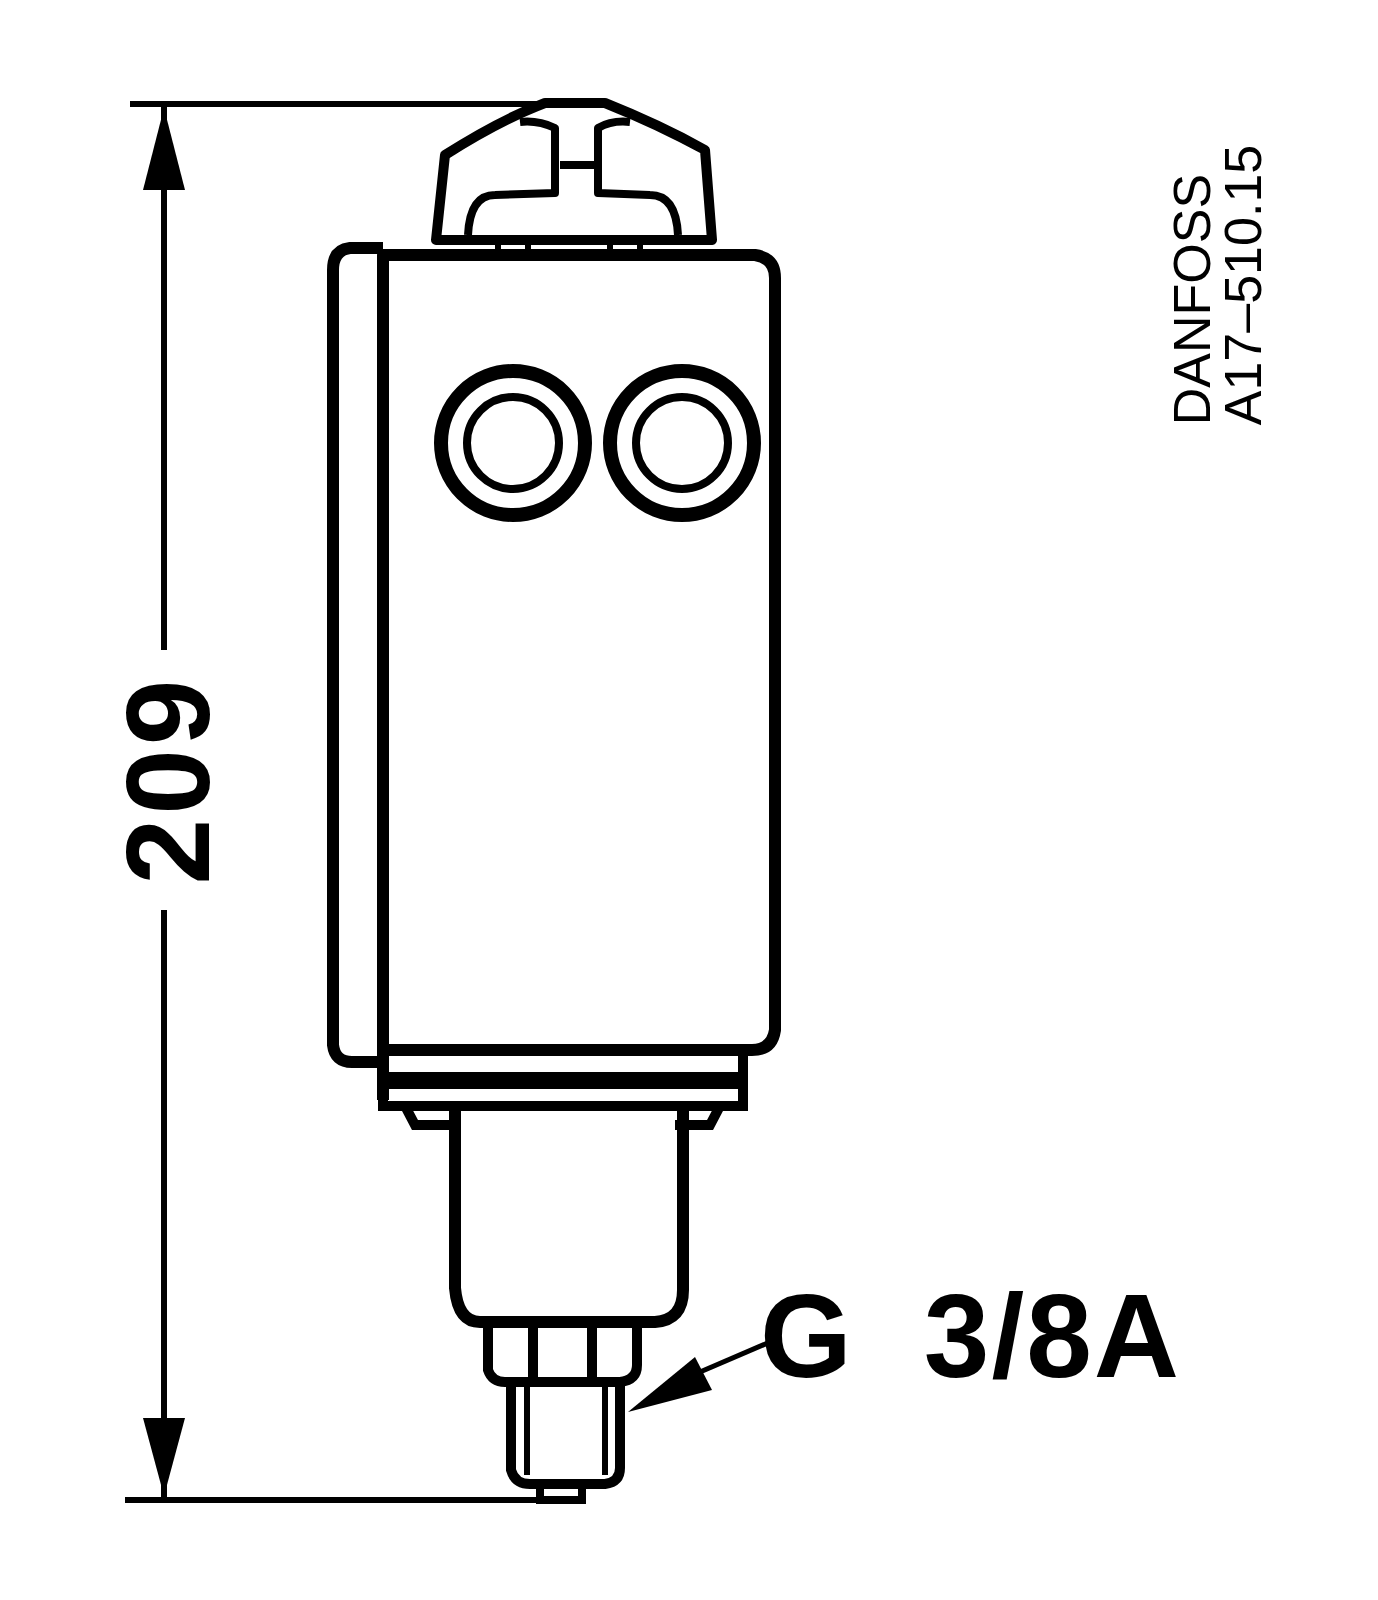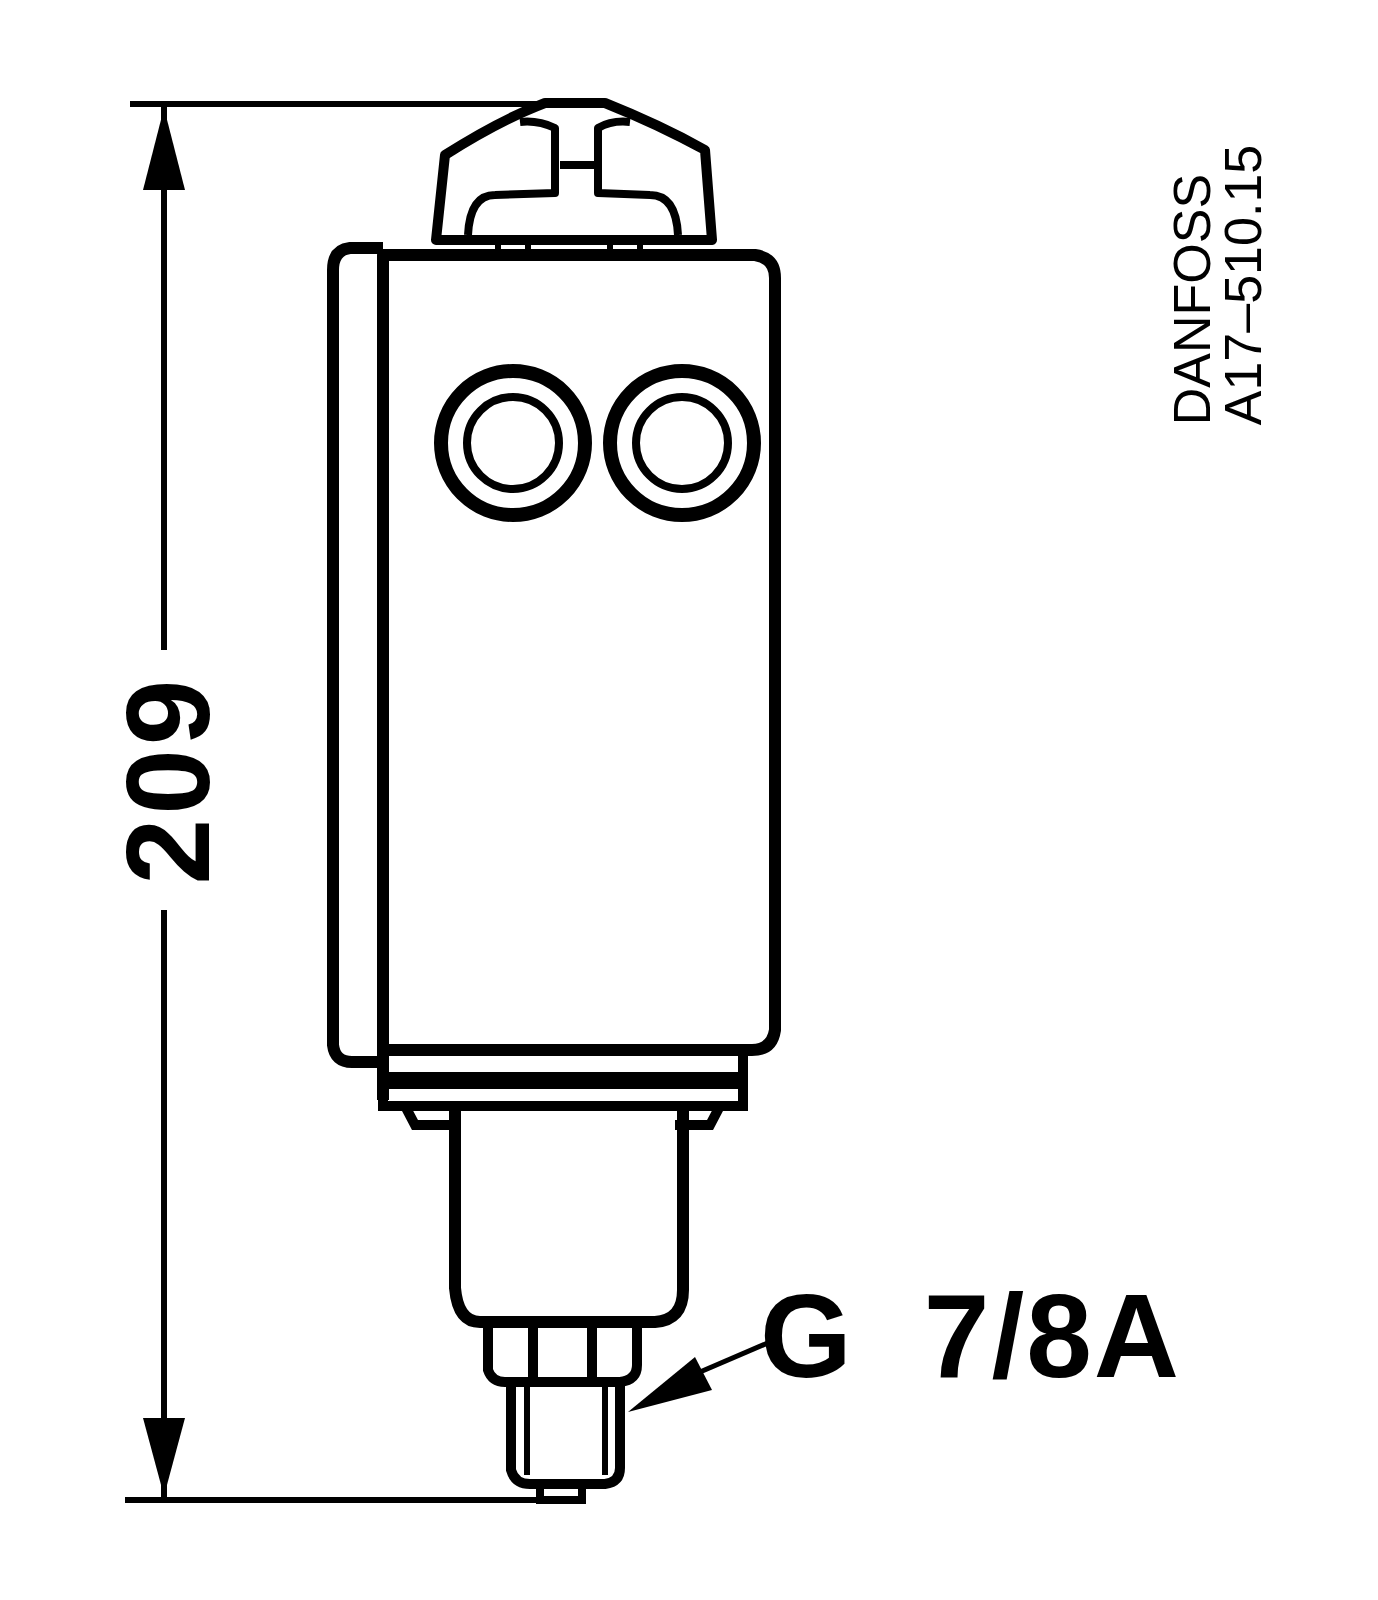--- a/index.html
+++ b/index.html
@@ -97,19 +97,19 @@
 
   <g stroke="#000" fill="#000">
     <line x1="770" y1="1342" x2="700" y2="1372" stroke-width="5"></line>
     <polygon points="628,1412 695,1357 712,1390" stroke="none"></polygon>
   </g>
 </svg>
 
 <div class="dim-text dim-209">209</div>
 
 <div class="dim-text thread-label">
-  <span>G</span><span class="gap"></span><span>7/8A</span>
+  <span>G</span><span class="gap"></span><span>3/8A</span>
 </div>
 
 <div class="stamp">
   <div>DANFOSS</div>
   <div>A17–510.15</div>
 </div>
 
 </body></html>

